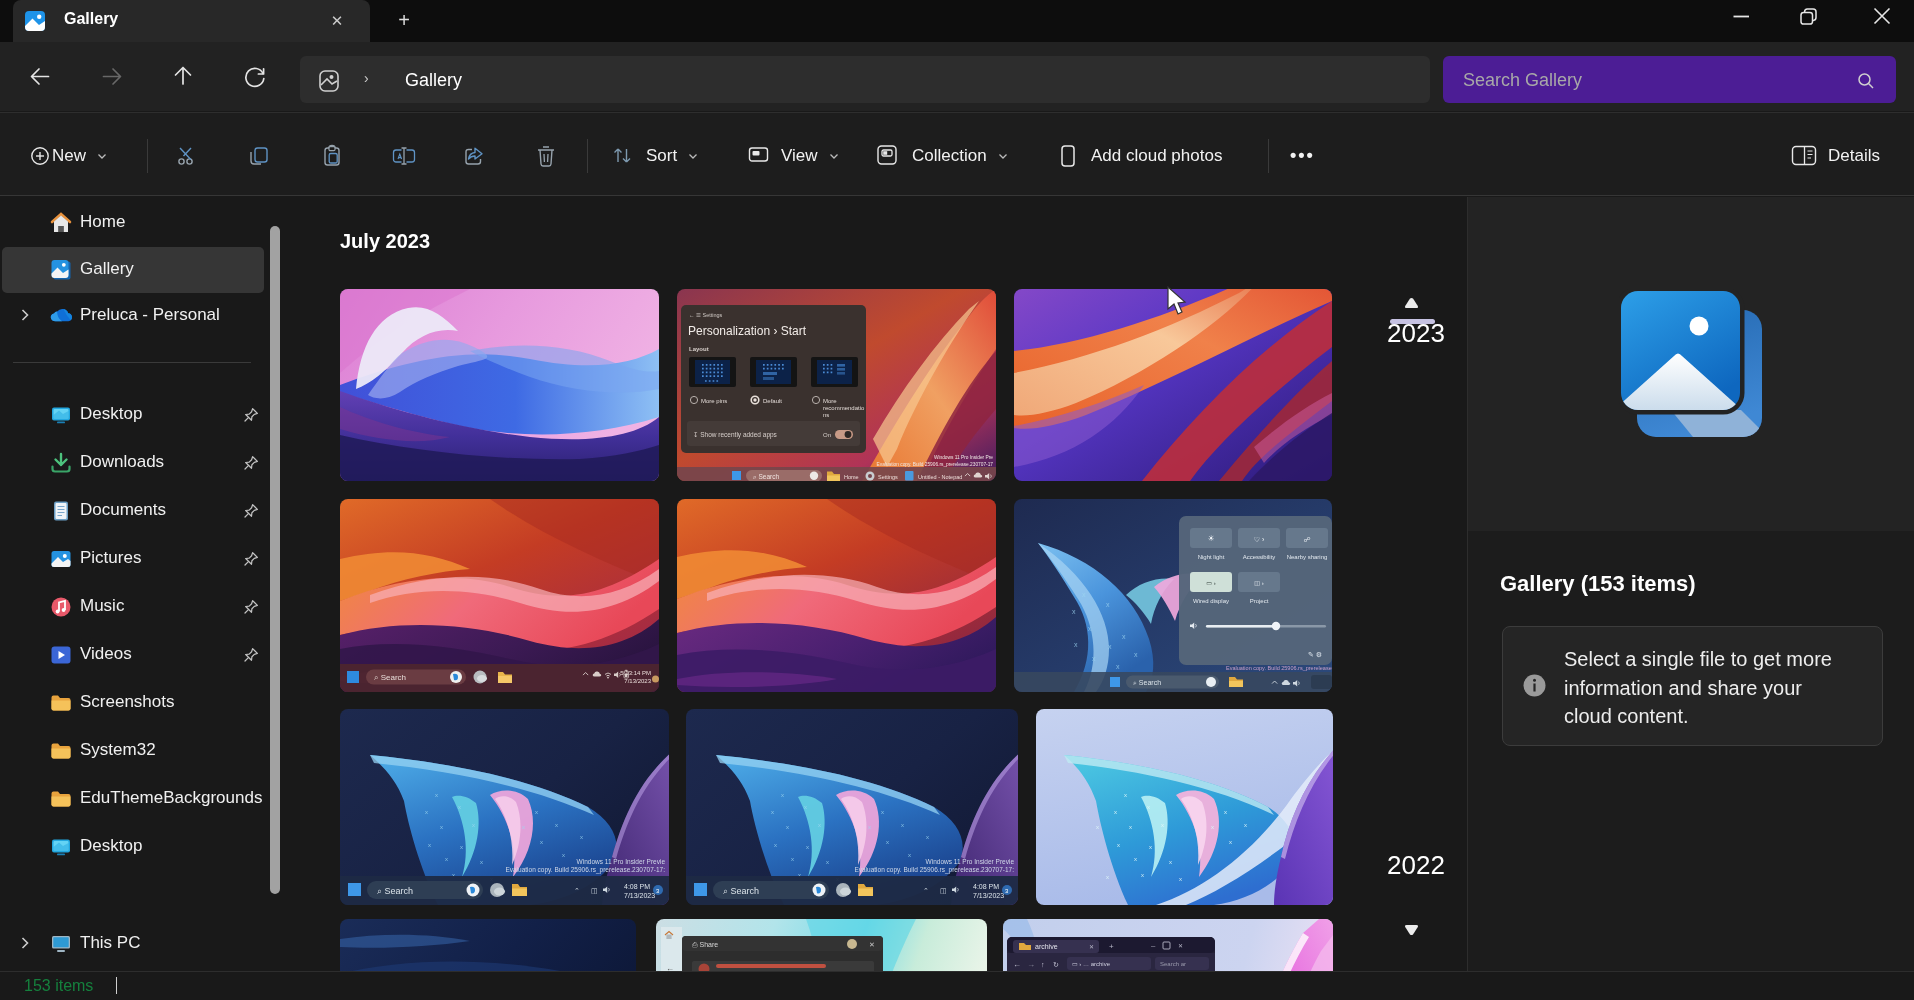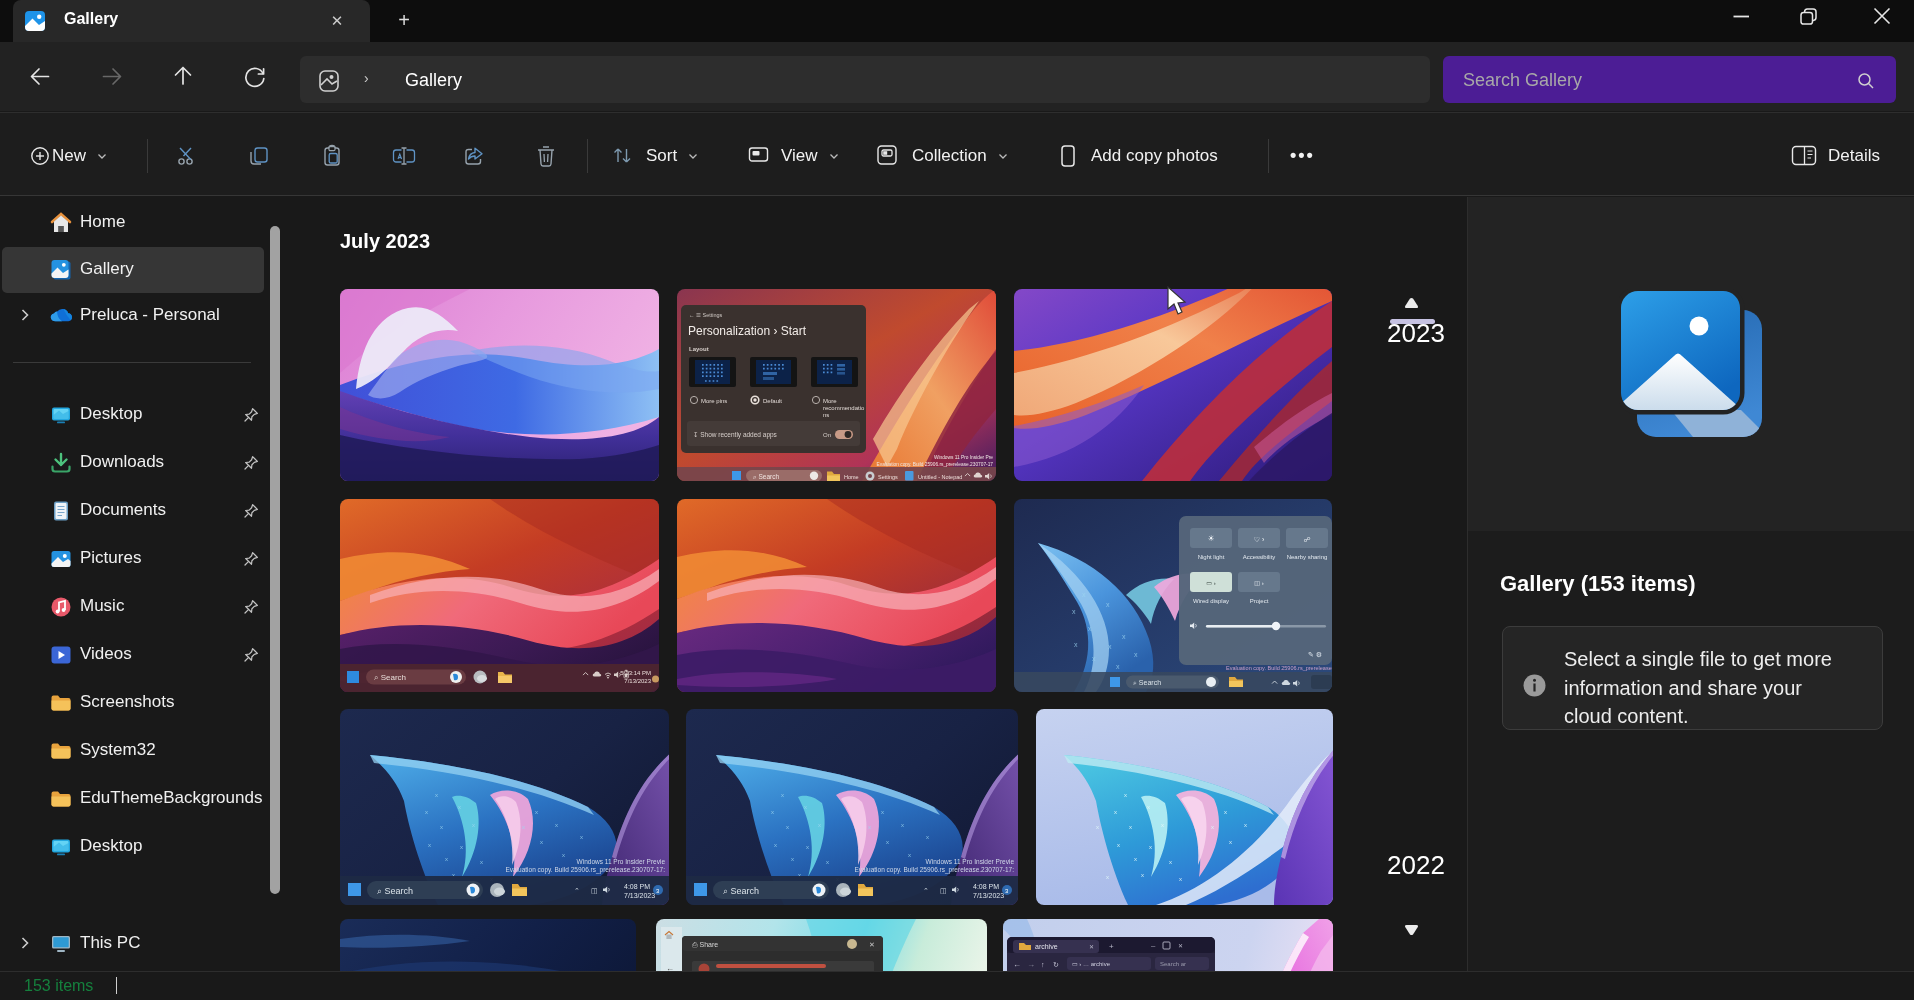--- a/index.html
+++ b/index.html
@@ -170,21 +170,21 @@
     </svg>
     <span style="margin-left:11px;">Collection</span>
     <svg width="12" height="12" viewBox="0 0 12 12" style="margin-left:10px;">
       <path d="M2.5 4.5 L6 8 L9.5 4.5" fill="none" stroke="#bbb" stroke-width="1.3"></path>
     </svg>
   </div>
   <div class="cmditem" style="left:1059px;">
     <svg width="18" height="24" viewBox="0 0 18 24">
       <rect x="3" y="2" width="12" height="20" rx="3" fill="none" stroke="#e8e8e8" stroke-width="1.5"></rect>
     </svg>
-    <span style="margin-left:14px;">Add copy photos</span>
+    <span style="margin-left:14px;">Add cloud photos</span>
   </div>
   <div class="cmddiv" style="left:1268px;"></div>
   <div class="cmditem" style="left:1290px;font-size:18px;letter-spacing:2px;font-weight:bold;">•••</div>
   <div class="cmditem" style="left:1791px;">
     <svg width="26" height="21" viewBox="0 0 26 21">
       <rect x="1.5" y="1.5" width="23" height="18" rx="3.5" fill="none" stroke="#e8e8e8" stroke-width="1.4"></rect>
       <line x1="13.5" y1="2" x2="13.5" y2="19" stroke="#e8e8e8" stroke-width="1.3"></line>
       <path d="M16.5 6 L21.5 6 M16.5 9.5 L21.5 9.5 M16.5 13 L20 13" stroke="#e8e8e8" stroke-width="1.2"></path>
     </svg>
     <span style="margin-left:11px;">Details</span>
@@ -941,21 +941,21 @@
         </g>
         <rect x="2" y="2" width="119" height="119" rx="17" fill="none" stroke="#232323" stroke-width="9"></rect>
         <g clip-path="url(#galc)">
           <rect x="2" y="2" width="119" height="119" fill="url(#gal1)"></rect>
           <circle cx="80" cy="37" r="9.5" fill="#fff"></circle>
           <path d="M55 67 Q59 62 63 67 L130 127 L-12 127 Z" fill="url(#gal2)"></path>
         </g>
       </svg>
     </div>
     <div style="position:absolute;left:32px;top:374px;font-size:22px;font-weight:bold;color:#fff;">Gallery (153 items)</div>
-    <div style="position:absolute;left:34px;top:429px;width:381px;height:104px;background:#252525;border:1px solid #3c3c3c;border-radius:8px;padding-left:9px;">
+    <div style="position:absolute;left:34px;top:429px;width:381px;height:120px;background:#252525;border:1px solid #3c3c3c;border-radius:8px;padding-left:9px;">
       <svg style="position:absolute;left:20px;top:47px;" width="23" height="23" viewBox="0 0 23 23">
         <circle cx="11.5" cy="11.5" r="11" fill="#9a9a9a"></circle>
         <rect x="10.4" y="9.5" width="2.2" height="8" fill="#252525"></rect>
         <circle cx="11.5" cy="6.3" r="1.5" fill="#252525"></circle>
       </svg>
       <div style="position:absolute;left:61px;top:18px;font-size:20px;line-height:28.5px;color:#ededed;">Select a single file to get more<br>information and share your<br>cloud content.</div>
     </div>
   </div>
 </div>
 <div id="statusbar">

